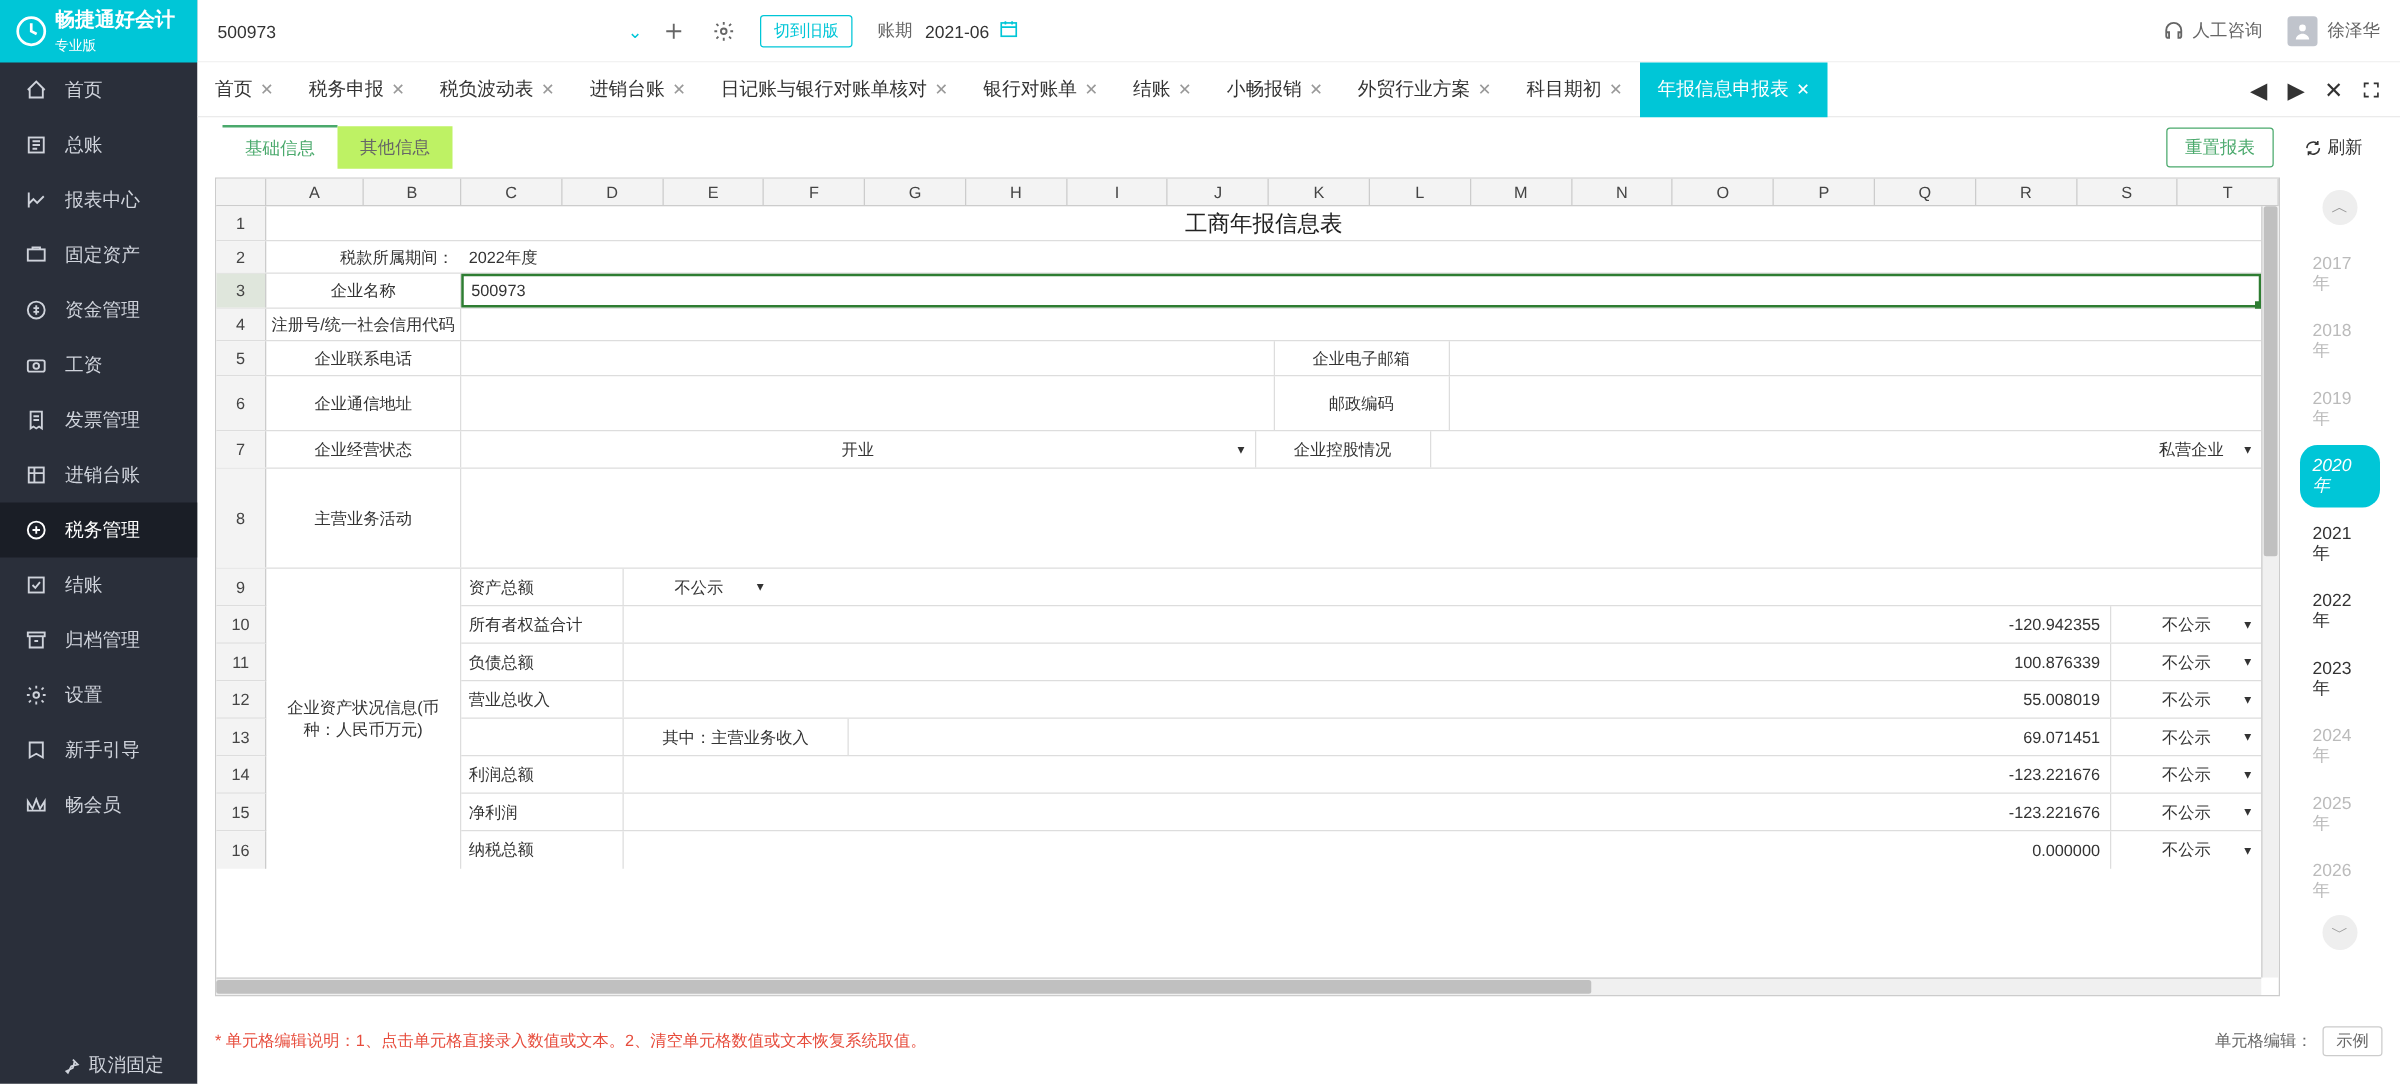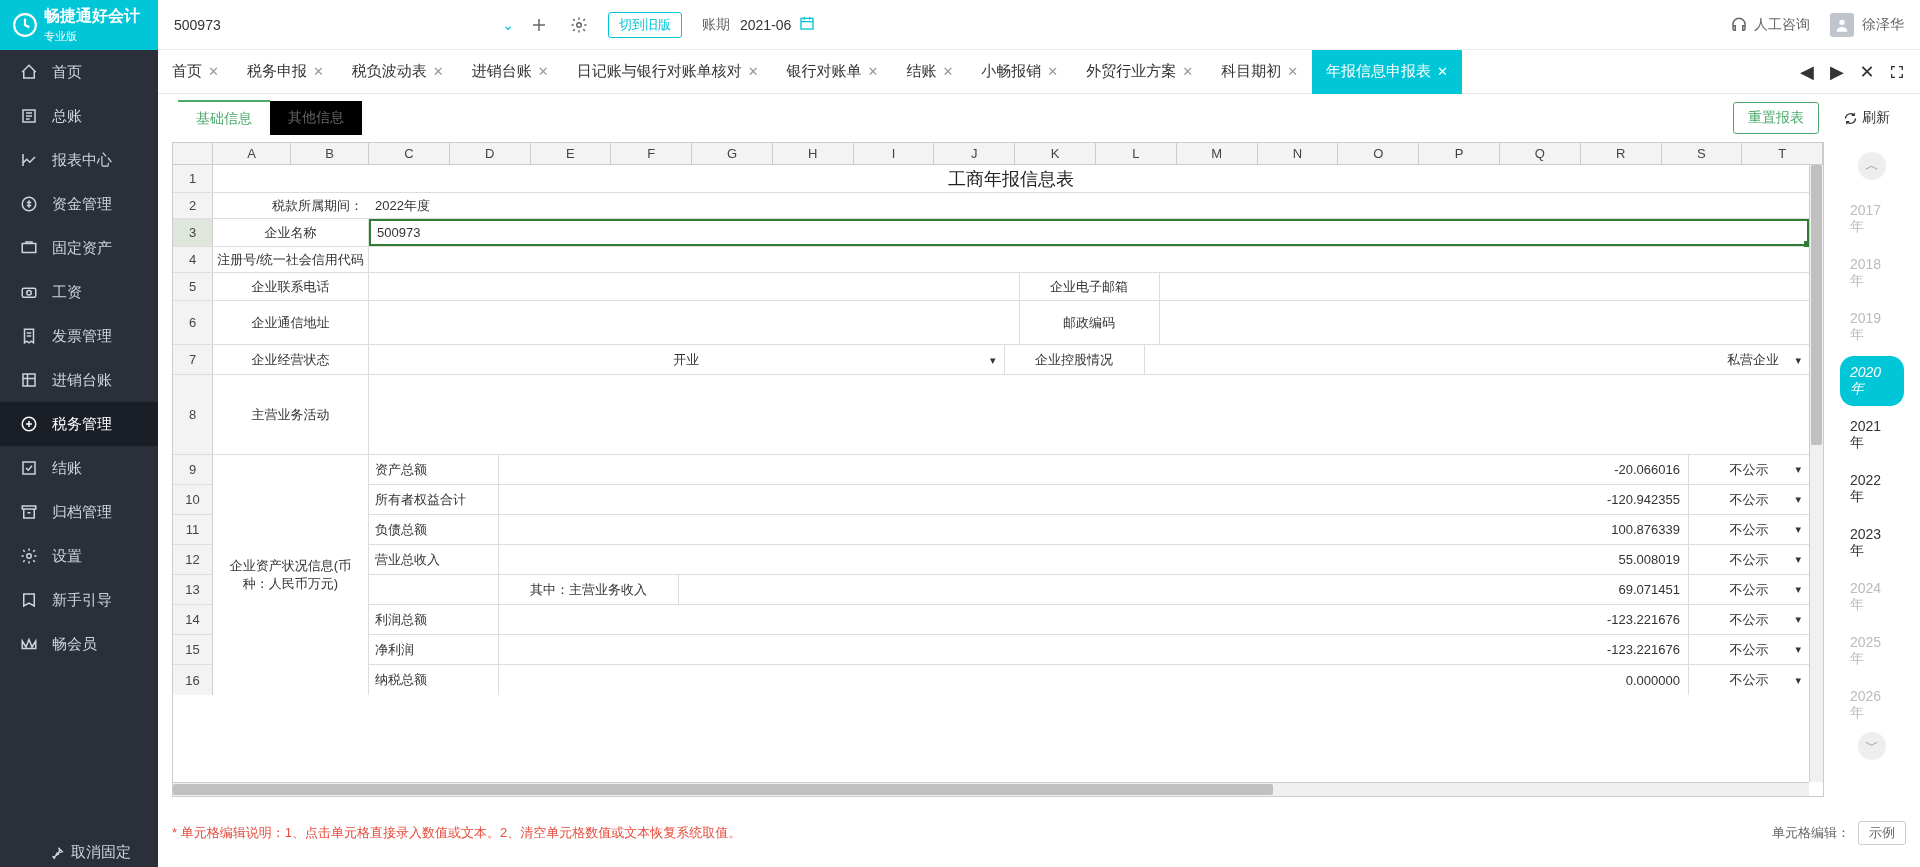--- a/index.html
+++ b/index.html
@@ -36,21 +36,21 @@
 .tab { height: 44px; display: flex; align-items: center; padding: 0 14px; color: #333; font-size: 15px; cursor: pointer; white-space: nowrap; }
 .tab .x { margin-left: 6px; color: #999; font-size: 13px; }
 .tab.active { background: #00c6d7; color: #fff; }
 .tab.active .x { color: #fff; }
 .tabstrip-right { margin-left: auto; display: flex; align-items: center; padding-right: 8px; }
 .tabstrip-right .nav-btn { width: 30px; height: 30px; display: flex; align-items: center; justify-content: center; cursor: pointer; color: #333; font-size: 18px; }
 
 
 .content { position: absolute; left: 158px; top: 94px; right: 0; bottom: 0; background: #fff; }
 .subtabs { height: 48px; display: flex; align-items: center; padding-left: 20px; }
-.subtab { padding: 8px 18px; background: #000000; color: #666; cursor: pointer; font-size: 14px; }
+.subtab { padding: 8px 18px; background: #bef264; color: #666; cursor: pointer; font-size: 14px; }
 .subtab.active { background: #fff; color: #4aa96c; border-top: 2px solid #4aa96c; }
 .subtabs-right { margin-left: auto; display: flex; align-items: center; padding-right: 30px; }
 .reset-btn { border: 1px solid #4aa96c; color: #4aa96c; padding: 6px 14px; border-radius: 3px; margin-right: 24px; cursor: pointer; }
 .refresh { display: flex; align-items: center; cursor: pointer; color: #333; }
 
 
 .sheet-wrap { position: absolute; left: 14px; top: 48px; right: 96px; bottom: 70px; border: 1px solid #ccc; background: #fff; }
 .col-headers { display: flex; height: 22px; background: #f3f3f3; border-bottom: 1px solid #ccc; }
 .col-h { border-right: 1px solid #ccc; display: flex; align-items: center; justify-content: center; font-size: 13px; color: #444; }
 .col-h.corner { width: 40px; }
@@ -133,31 +133,31 @@
       <span>总账</span>
     </div>
   <div class="menu-item">
       <svg width="18" height="18" viewBox="0 0 24 24" fill="none" stroke="currentColor" stroke-width="2">
         <path d="M4 20V4M4 16l5-5 4 4 7-7"></path>
       </svg>
       <span>报表中心</span>
     </div>
   <div class="menu-item">
       <svg width="18" height="18" viewBox="0 0 24 24" fill="none" stroke="currentColor" stroke-width="2">
+        <rect x="3" y="6" width="18" height="12"></rect>
+        <path d="M8 6V4h8v2"></path>
+      </svg>
+      <span>固定资产</span>
+    </div>
+  <div class="menu-item">
+      <svg width="18" height="18" viewBox="0 0 24 24" fill="none" stroke="currentColor" stroke-width="2">
         <circle cx="12" cy="12" r="9"></circle>
         <path d="M12 7v10M9 10h6M9 14h6"></path>
       </svg>
       <span>资金管理</span>
-    </div>
-  <div class="menu-item">
-      <svg width="18" height="18" viewBox="0 0 24 24" fill="none" stroke="currentColor" stroke-width="2">
-        <rect x="3" y="6" width="18" height="12"></rect>
-        <path d="M8 6V4h8v2"></path>
-      </svg>
-      <span>固定资产</span>
     </div>
   <div class="menu-item">
       <svg width="18" height="18" viewBox="0 0 24 24" fill="none" stroke="currentColor" stroke-width="2">
         <rect x="3" y="7" width="18" height="12" rx="2"></rect>
         <circle cx="12" cy="13" r="3"></circle>
       </svg>
       <span>工资</span>
     </div>
   <div class="menu-item">
       <svg width="18" height="18" viewBox="0 0 24 24" fill="none" stroke="currentColor" stroke-width="2">
@@ -433,21 +433,20 @@
           <div class="row-h" style="height:30px;border-bottom:1px solid #ddd">12</div>
           <div class="row-h" style="height:30px;border-bottom:1px solid #ddd">13</div>
           <div class="row-h" style="height:30px;border-bottom:1px solid #ddd">14</div>
           <div class="row-h" style="height:30px;border-bottom:1px solid #ddd">15</div>
           <div class="row-h" style="height:30px">16</div>
         </div>
         <div class="fin-left-label">企业资产状况信息(币种：人民币万元)</div>
         <div class="fin-rows">
           <div class="fin-row">
             <div class="fin-item-label" style="flex:0 0 130px">资产总额</div>
-            <div class="fin-value">-20.066016</div>
             <div class="fin-disc">不公示</div>
           </div>
           <div class="fin-row">
             <div class="fin-item-label" style="flex:0 0 130px">所有者权益合计</div>
             <div class="fin-value">-120.942355</div>
             <div class="fin-disc">不公示</div>
           </div>
           <div class="fin-row">
             <div class="fin-item-label" style="flex:0 0 130px">负债总额</div>
             <div class="fin-value">100.876339</div>

